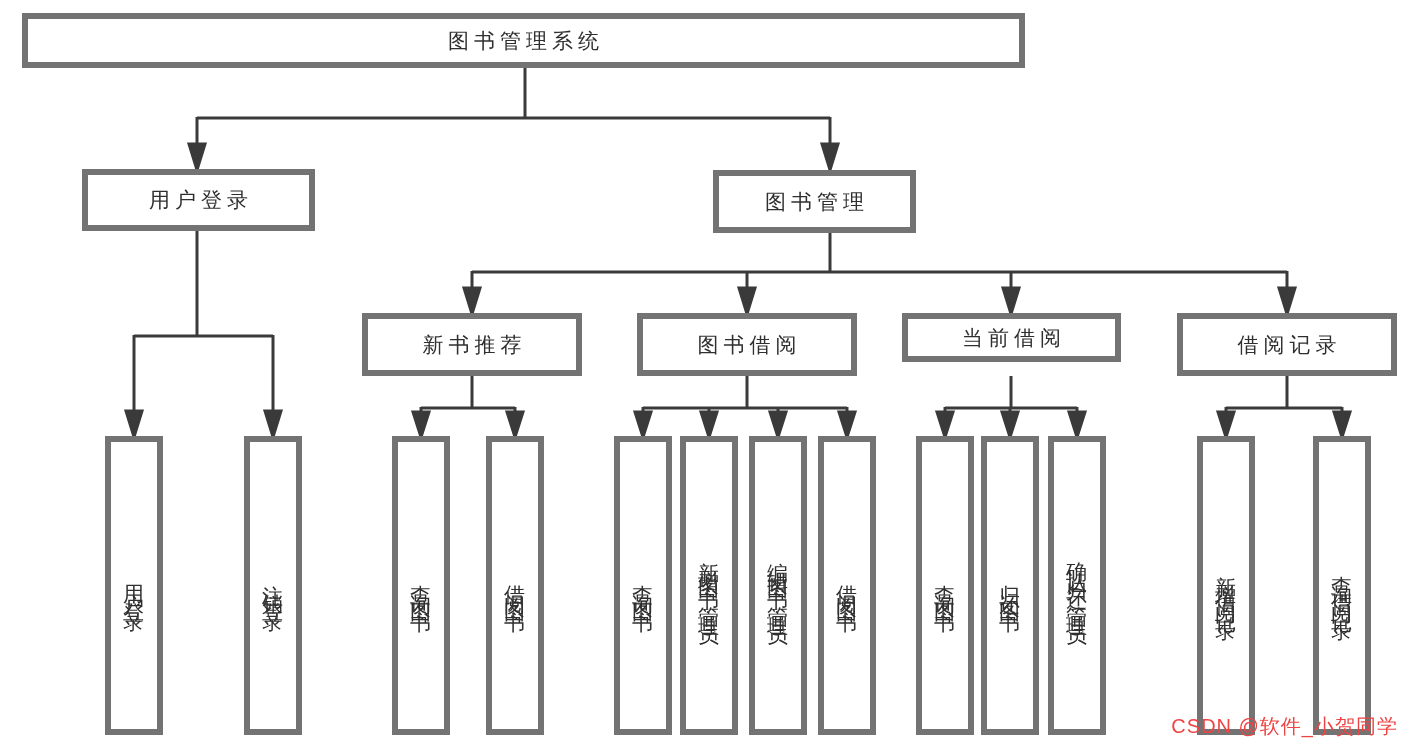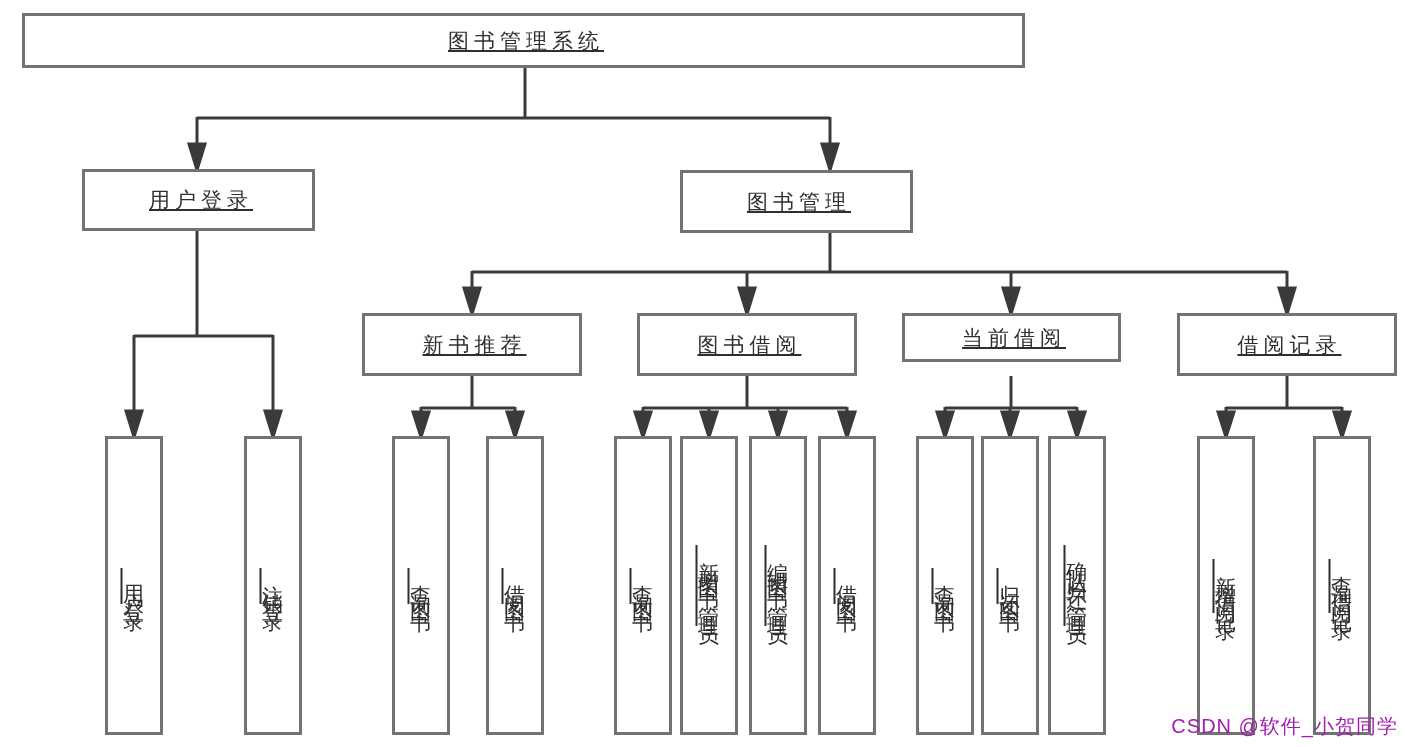--- a/index.html
+++ b/index.html
@@ -7,46 +7,45 @@
     position:relative;
     width:1405px;height:747px;
     background:#ffffff;
     overflow:hidden;
     font-family:"Liberation Sans", sans-serif;
   }
   .connectors{position:absolute;left:0;top:0;z-index:1;}
   .box{
     position:absolute;
     box-sizing:border-box;
-    border:3px solid #737373;
+    border:6px solid #737373;
     background:#ffffff;
     display:flex;
     align-items:center;
     justify-content:center;
     color:#2f2f2f;
     z-index:2;
-    text-decoration:underline;
   }
   .h{font-size:21px;letter-spacing:5px;white-space:nowrap;}
   .h span{text-indent:5px;}
   .v{
     writing-mode:vertical-rl;
     text-orientation:mixed;
     font-size:21px;
     letter-spacing:9px;
     line-height:1;
   }
   .v span{display:block;}
   .watermark{
     position:absolute;
     right:7px;
     top:713px;
     z-index:3;
     font-size:20px;
-    color:#a21caf;
+    color:#ef4444;
     letter-spacing:1px;
     white-space:nowrap;
   }
 </style>
 </head>
 <body>
 
 <div class="canvas">
 
   <svg class="connectors" width="1405" height="747" viewBox="0 0 1405 747" stroke="#3a3a3a" stroke-width="3" fill="#3a3a3a">
@@ -111,21 +110,21 @@
     <polygon points="1334,412 1350,412 1342,437"></polygon>
   </svg>
 
   <div class="box h" style="left:22px;top:13px;width:1003px;height:55px">
     <span>图书管理系统</span>
   </div>
 
   <div class="box h" style="left:82px;top:169px;width:233px;height:62px">
     <span>用户登录</span>
   </div>
-  <div class="box h" style="left:680px;top:170px;width:233px;height:63px">
+  <div class="box h" style="left:713px;top:170px;width:203px;height:63px">
     <span>图书管理</span>
   </div>
 
   <div class="box h" style="left:362px;top:313px;width:220px;height:63px">
     <span>新书推荐</span>
   </div>
   <div class="box h" style="left:637px;top:313px;width:220px;height:63px">
     <span>图书借阅</span>
   </div>
   <div class="box h" style="left:902px;top:313px;width:219px;height:49px">

